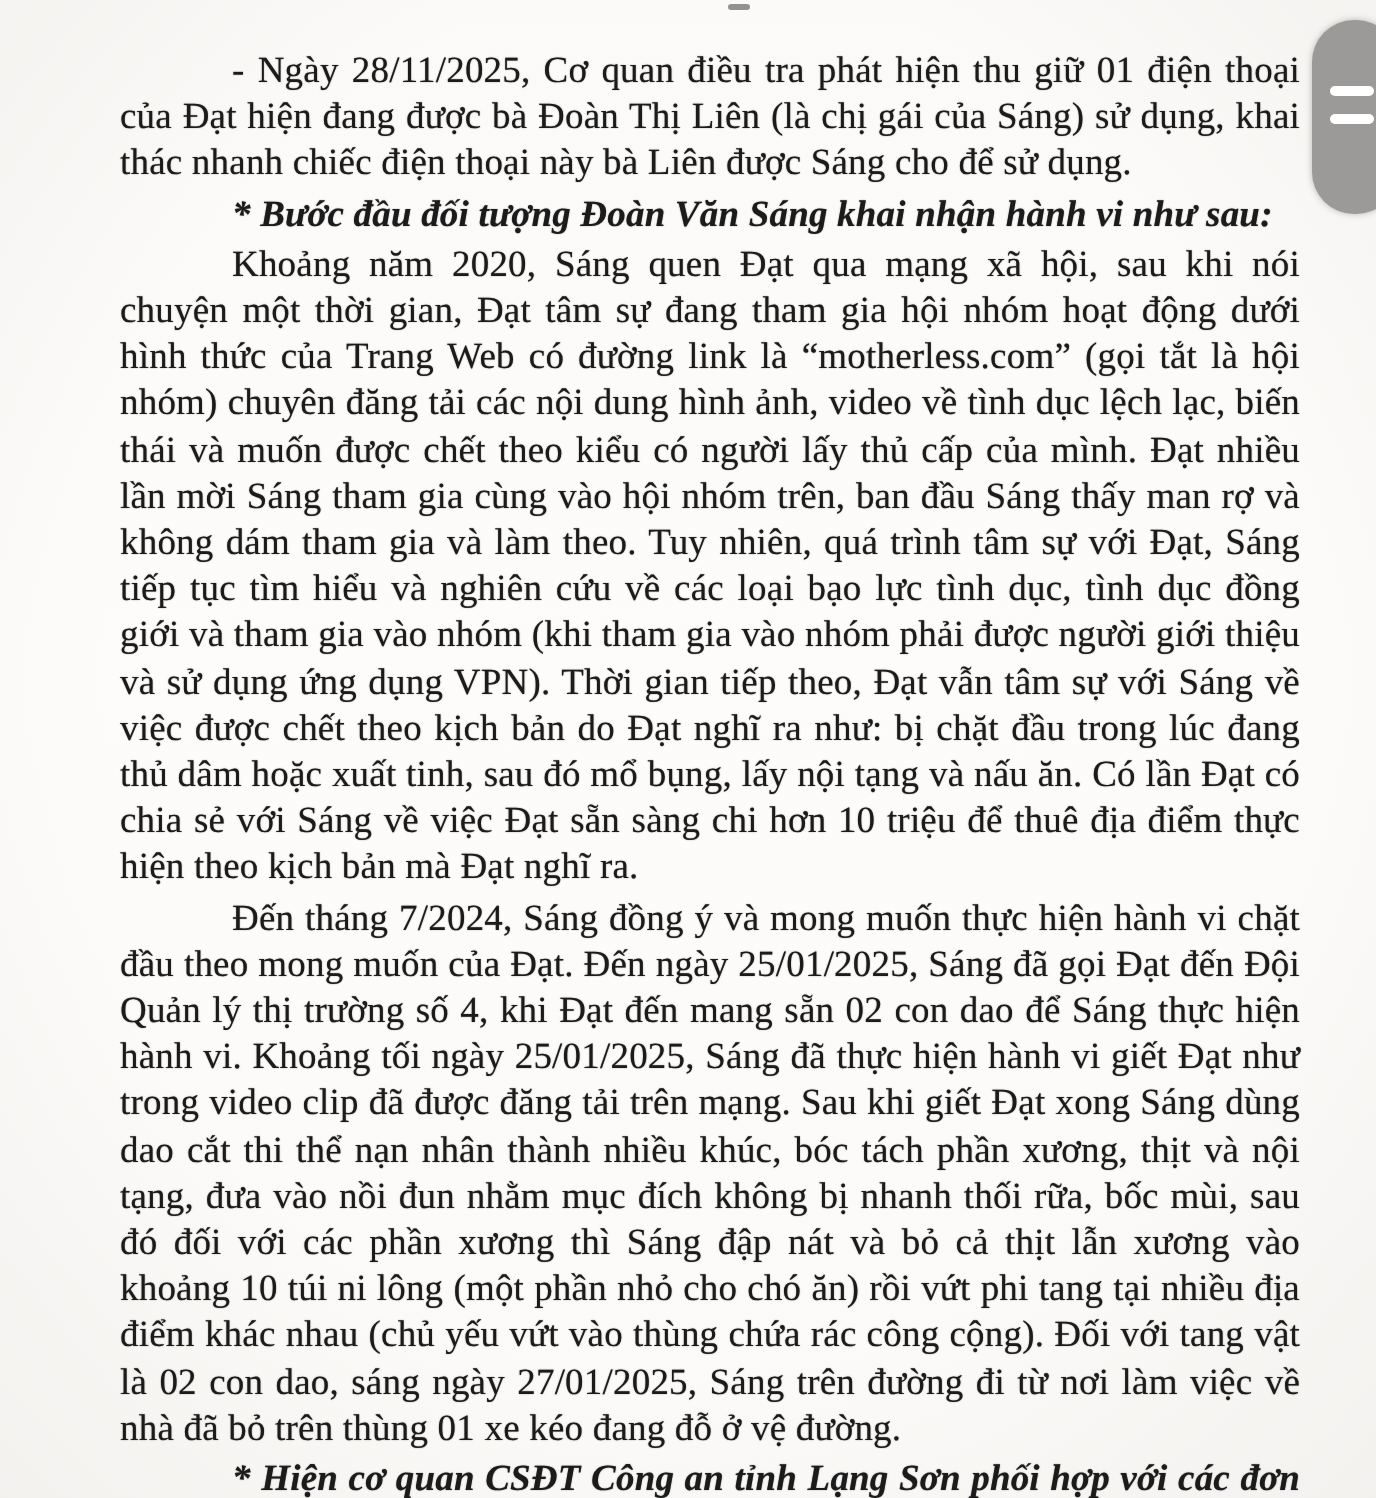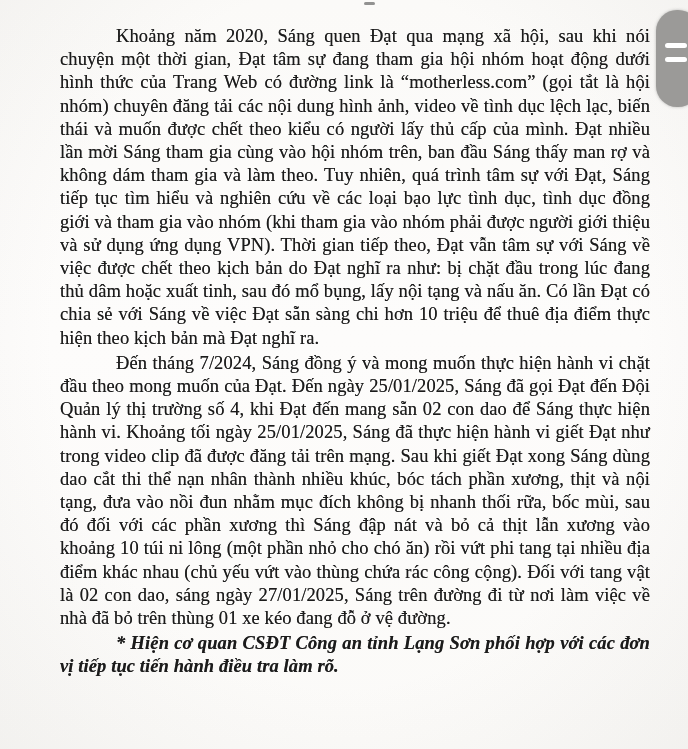--- a/index.html
+++ b/index.html
@@ -74,20 +74,22 @@
   .floating-handle .bar.b2 { top: 47px; }
 </style>
 </head>
 <body>
 
 <div class="screen">
 
   <div class="top-smudge"></div>
 
   <div class="doc">
+    <p class="body">- Ngày 28/11/2025, Cơ quan điều tra phát hiện thu giữ 01 điện thoại của Đạt hiện đang được bà Đoàn Thị Liên (là chị gái của Sáng) sử dụng, khai thác nhanh chiếc điện thoại này bà Liên được Sáng cho để sử dụng.</p>
+    <p class="heading">* Bước đầu đối tượng Đoàn Văn Sáng khai nhận hành vi như sau:</p>
     <p class="body">Khoảng năm 2020, Sáng quen Đạt qua mạng xã hội, sau khi nói chuyện một thời gian, Đạt tâm sự đang tham gia hội nhóm hoạt động dưới hình thức của Trang Web có đường link là “motherless.com” (gọi tắt là hội nhóm) chuyên đăng tải các nội dung hình ảnh, video về tình dục lệch lạc, biến thái và muốn được chết theo kiểu có người lấy thủ cấp của mình. Đạt nhiều lần mời Sáng tham gia cùng vào hội nhóm trên, ban đầu Sáng thấy man rợ và không dám tham gia và làm theo. Tuy nhiên, quá trình tâm sự với Đạt, Sáng tiếp tục tìm hiểu và nghiên cứu về các loại bạo lực tình dục, tình dục đồng giới và tham gia vào nhóm (khi tham gia vào nhóm phải được người giới thiệu và sử dụng ứng dụng VPN). Thời gian tiếp theo, Đạt vẫn tâm sự với Sáng về việc được chết theo kịch bản do Đạt nghĩ ra như: bị chặt đầu trong lúc đang thủ dâm hoặc xuất tinh, sau đó mổ bụng, lấy nội tạng và nấu ăn. Có lần Đạt có chia sẻ với Sáng về việc Đạt sẵn sàng chi hơn 10 triệu để thuê địa điểm thực hiện theo kịch bản mà Đạt nghĩ ra.</p>
     <p class="body">Đến tháng 7/2024, Sáng đồng ý và mong muốn thực hiện hành vi chặt đầu theo mong muốn của Đạt. Đến ngày 25/01/2025, Sáng đã gọi Đạt đến Đội Quản lý thị trường số 4, khi Đạt đến mang sẵn 02 con dao để Sáng thực hiện hành vi. Khoảng tối ngày 25/01/2025, Sáng đã thực hiện hành vi giết Đạt như trong video clip đã được đăng tải trên mạng. Sau khi giết Đạt xong Sáng dùng dao cắt thi thể nạn nhân thành nhiều khúc, bóc tách phần xương, thịt và nội tạng, đưa vào nồi đun nhằm mục đích không bị nhanh thối rữa, bốc mùi, sau đó đối với các phần xương thì Sáng đập nát và bỏ cả thịt lẫn xương vào khoảng 10 túi ni lông (một phần nhỏ cho chó ăn) rồi vứt phi tang tại nhiều địa điểm khác nhau (chủ yếu vứt vào thùng chứa rác công cộng). Đối với tang vật là 02 con dao, sáng ngày 27/01/2025, Sáng trên đường đi từ nơi làm việc về nhà đã bỏ trên thùng 01 xe kéo đang đỗ ở vệ đường.</p>
     <p class="heading">* Hiện cơ quan CSĐT Công an tỉnh Lạng Sơn phối hợp với các đơn vị tiếp tục tiến hành điều tra làm rõ.</p>
   </div>
 
   <div class="floating-handle">
     <span class="bar b1"></span>
     <span class="bar b2"></span>
   </div>
 

